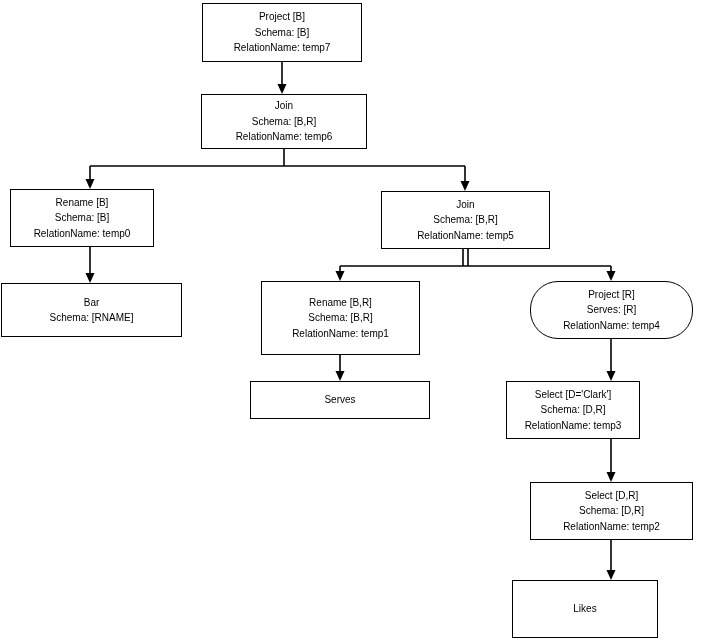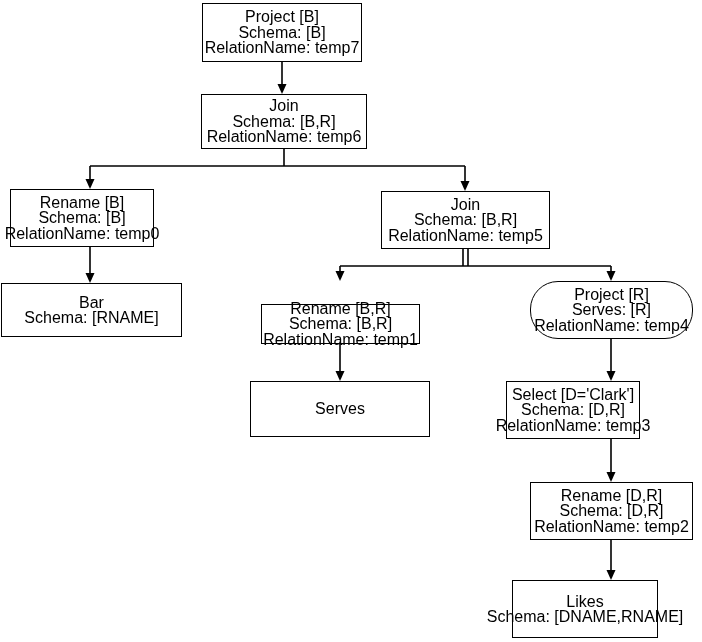--- a/index.html
+++ b/index.html
@@ -26,21 +26,21 @@
     position: absolute;
     box-sizing: border-box;
     border: 1.6px solid #000000;
     background: #ffffff;
     display: flex;
     flex-direction: column;
     align-items: center;
     justify-content: center;
     text-align: center;
     color: #000000;
-    font-size: 16px;
+    font-size: 10px;
     line-height: 15.5px;
     font-family: "Liberation Sans", sans-serif;
     z-index: 2;
   }
   .node .line {
     display: block;
     white-space: nowrap;
   }
   svg#edges {
     position: absolute;
@@ -140,46 +140,45 @@
     <span class="line">Join</span>
     <span class="line">Schema: [B,R]</span>
     <span class="line">RelationName: temp5</span>
   </div>
 
   <div class="node" style="left: 1px; top: 283px; width: 181px; height: 54px;">
     <span class="line">Bar</span>
     <span class="line">Schema: [RNAME]</span>
   </div>
 
-  <div class="node" style="left: 261px; top: 281px; width: 159px; height: 40px; margin-top: 23px;">
+  <div class="node" style="left: 261px; top: 281px; width: 159px; height: 74px;">
     <span class="line">Rename [B,R]</span>
     <span class="line">Schema: [B,R]</span>
     <span class="line">RelationName: temp1</span>
   </div>
 
   <div class="node" style="left: 530px; top: 281px; width: 163px; height: 58px; border-radius: 28px;">
     <span class="line">Project [R]</span>
     <span class="line">Serves: [R]</span>
     <span class="line">RelationName: temp4</span>
   </div>
 
-  <div class="node" style="left: 250px; top: 381px; width: 180px; height: 56px;">
+  <div class="node" style="left: 250px; top: 381px; width: 180px; height: 38px;">
     <span class="line">Serves</span>
   </div>
 
   <div class="node" style="left: 506px; top: 381px; width: 134px; height: 58px;">
     <span class="line">Select [D='Clark']</span>
     <span class="line">Schema: [D,R]</span>
     <span class="line">RelationName: temp3</span>
   </div>
 
   <div class="node" style="left: 530px; top: 482px; width: 163px; height: 58px;">
-    <span class="line">Rename [D,R]</span>
+    <span class="line">Select [D,R]</span>
     <span class="line">Schema: [D,R]</span>
     <span class="line">RelationName: temp2</span>
   </div>
 
   <div class="node" style="left: 512px; top: 580px; width: 146px; height: 58px;">
     <span class="line">Likes</span>
-    <span class="line">Schema: [DNAME,RNAME]</span>
   </div>
 
 </div>
 
 </body></html>

